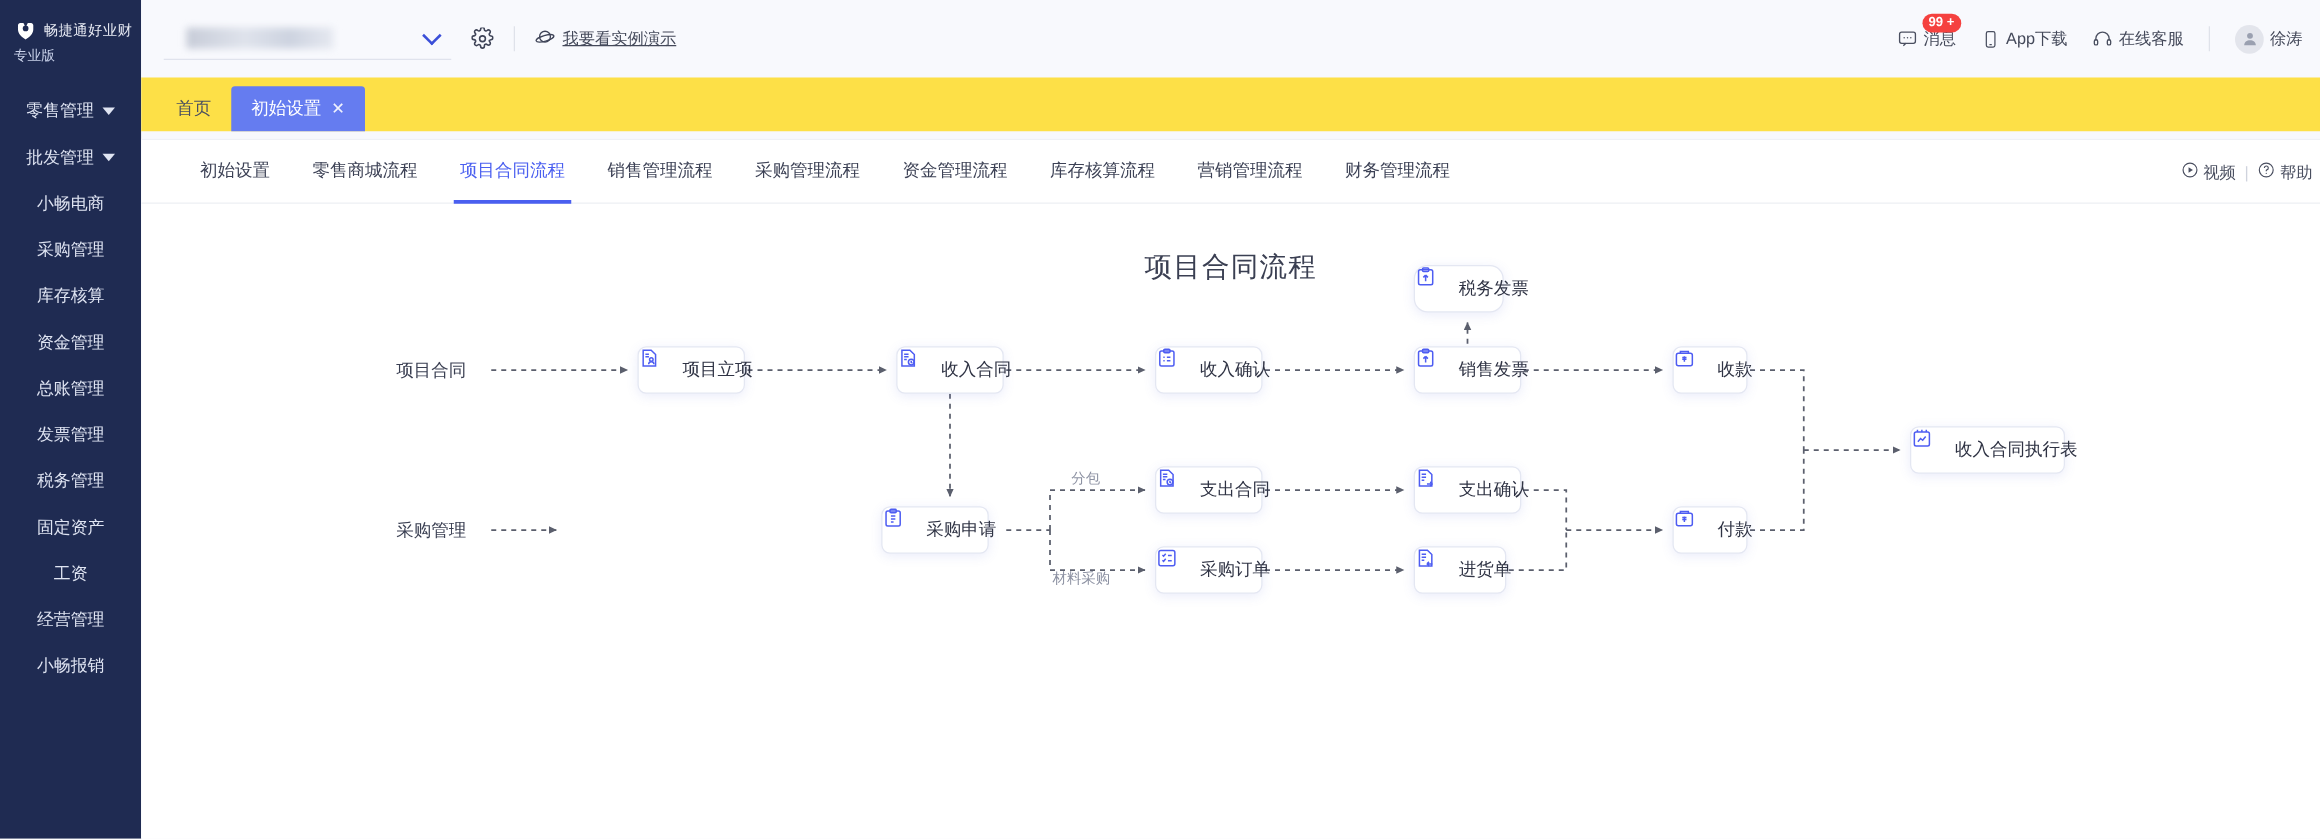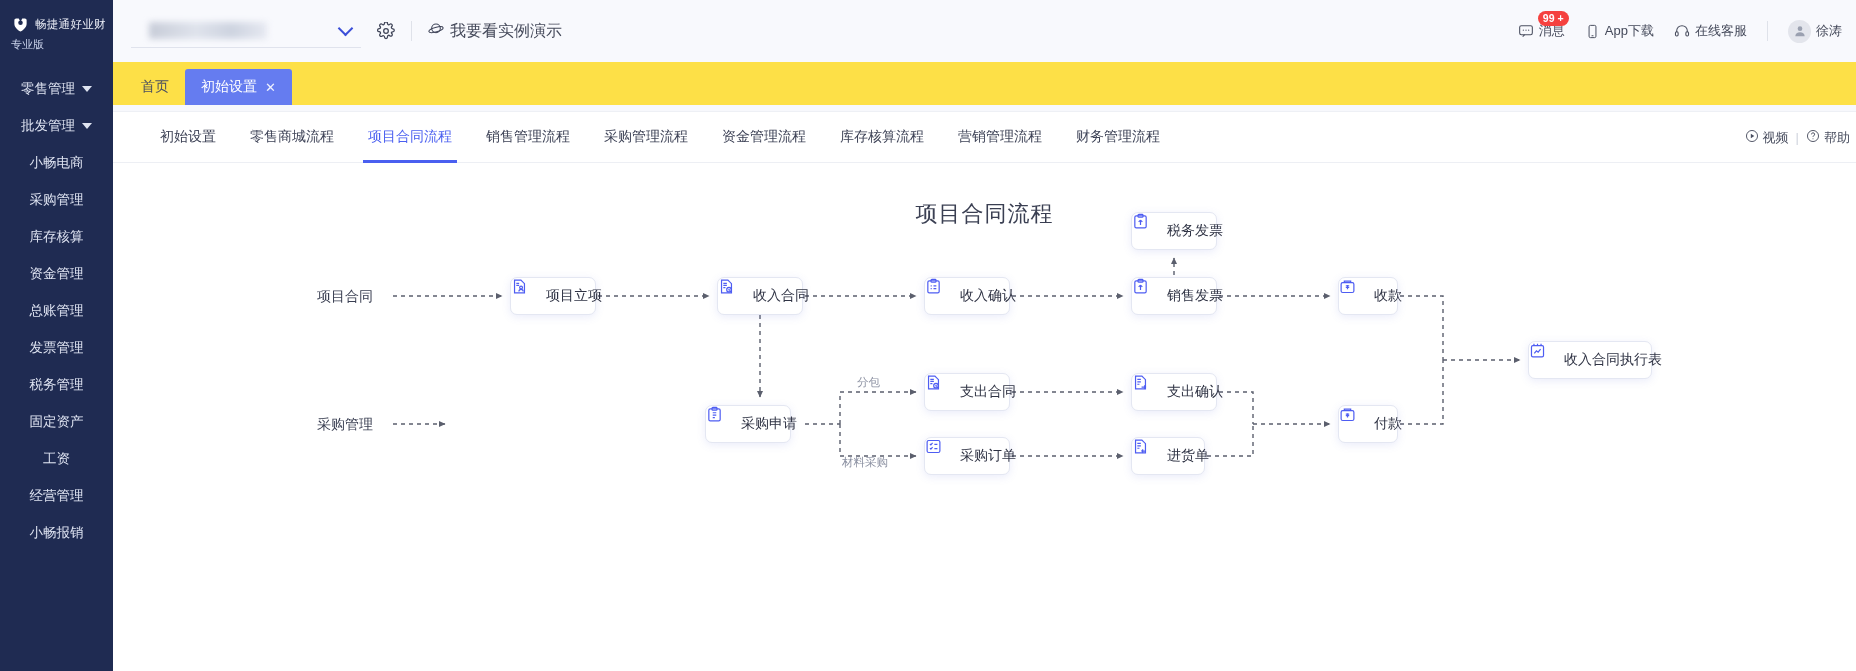--- a/index.html
+++ b/index.html
@@ -74,21 +74,21 @@
   .chev {
     position: absolute; right: 10px; top: 9px;
     width: 11px; height: 11px;
     border-right: 2px solid #3b4fd8; border-bottom: 2px solid #3b4fd8;
     transform: rotate(45deg);
   }
   .gear { margin-left: 16px; cursor: pointer; display: flex; }
   .vsep { width: 1px; height: 20px; background: #dfe2ea; margin: 0 16px; }
   .demo-link {
     display: flex; align-items: center; gap: 6px;
-    color: #44495a; font-size: 16px; cursor: pointer;
+    color: #44495a; font-size: 13px; cursor: pointer; text-decoration: underline;
   }
   .topbar-right {
     margin-left: auto; display: flex; align-items: center; gap: 20px;
   }
   .tr-item {
     display: flex; align-items: center; gap: 5px;
     color: #44495a; font-size: 13px; cursor: pointer; position: relative;
   }
   .badge {
     position: absolute; left: 20px; top: -11px;
@@ -414,21 +414,21 @@
           <div class="node" style="left: 1018px; top: 44px; width: 86px;">
             <span class="ic">
               <svg width="17" height="17" viewBox="0 0 24 24" fill="none" stroke="#4e5df2" stroke-width="1.7">
                 <rect x="4" y="4" width="16" height="17" rx="2"></rect>
                 <rect x="8.5" y="2" width="7" height="4" rx="1.2"></rect>
                 <path d="M12 17V10M12 10l-2.6 2.6M12 10l2.6 2.6"></path>
               </svg>
             </span>
             <span class="node-label">销售发票</span>
           </div>
-          <div class="node" style="left: 1018px; top: -21px; width: 86px;">
+          <div class="node" style="left: 1018px; top: -21px; width: 72px; border-radius: 11px;">
             <span class="ic">
               <svg width="17" height="17" viewBox="0 0 24 24" fill="none" stroke="#4e5df2" stroke-width="1.7">
                 <rect x="4" y="4" width="16" height="17" rx="2"></rect>
                 <rect x="8.5" y="2" width="7" height="4" rx="1.2"></rect>
                 <path d="M12 17V10M12 10l-2.6 2.6M12 10l2.6 2.6"></path>
               </svg>
             </span>
             <span class="node-label">税务发票</span>
           </div>
           <div class="node" style="left: 1225px; top: 44px; width: 60px;">

